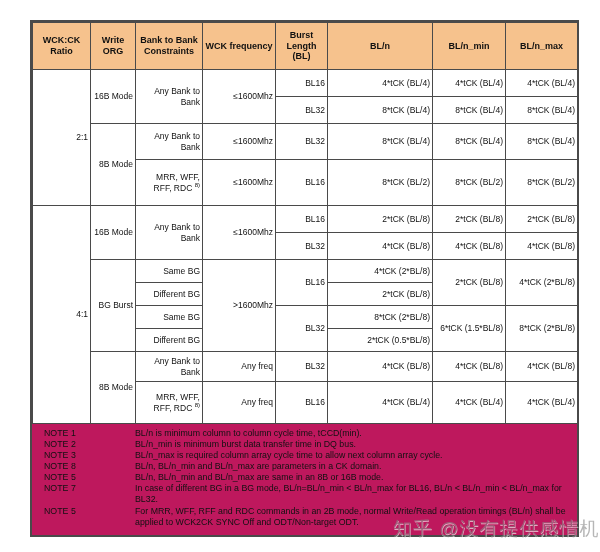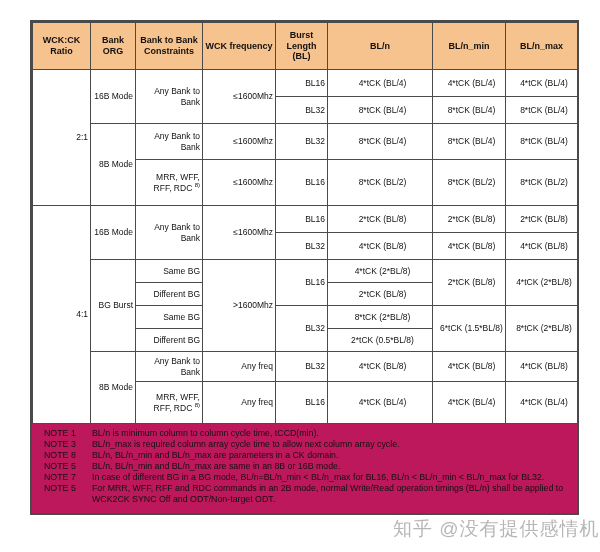--- a/index.html
+++ b/index.html
@@ -20,26 +20,26 @@
   th, td {
     border:1px solid var(--border, #4a4a4a);
     color:#111; padding:1px 2px; line-height:1.18; overflow:hidden;
   }
   th {
     background:var(--header_bg, #F6C28D);
     font-size:9px; font-weight:bold; text-align:center; height:44px;
   }
   td { font-size:8.5px; background:#fff; }
   td.c { text-align:right; }
-  td.v { text-align:center; padding-left:7px; }
+  td.v { text-align:right; padding-left:7px; }
   sup { font-size:6px; vertical-align:super; }
   .notes {
     padding:4px 6px 7px 12px; font-size:8.8px; line-height:1.26; color:#111;
   }
-  .note-row { display:flex; align-items:flex-start; }
+  .note-row { display:flex; align-items:flex-start;gap:43px; }
   .note-label { flex:0 0 46px; width:46px; }
   .note-text { flex:1; padding-left:2px; }
   .watermark {
     position:absolute; left:393px; top:516px; z-index:5;
     font-size:19px; letter-spacing:1px; white-space:nowrap;
     color:var(--watermark, rgba(128,128,128,0.55));
     opacity:0.62; text-shadow:0.5px 0.5px 0 #ffffff;
   }
 </style>
 </head>
@@ -55,21 +55,21 @@
         <col style="width:67px">
         <col style="width:73px">
       <col style="width:52px">
         <col style="width:105px">
         <col style="width:73px">
         <col style="width:72px">
     </colgroup>
     <tbody>
         <tr>
       <th>WCK:CK Ratio</th>
-      <th>Bank ORG</th>
+      <th>Write ORG</th>
       <th>Bank to Bank Constraints</th>
       <th>WCK frequency</th>
       <th>Burst Length (BL)</th>
       <th>BL/n</th>
       <th>BL/n_min</th>
       <th>BL/n_max</th>
     </tr>
 
     <tr style="height:27px">
       <td class="c" rowspan="4">2:1</td>
@@ -164,20 +164,24 @@
     </tr>
   </tbody>
     </table>
 
   <div class="notes">
     <div class="note-row">
       <span class="note-label">NOTE 1</span>
       <span class="note-text">BL/n is minimum column to column cycle time, tCCD(min).</span>
     </div>
     <div class="note-row">
+      <span class="note-label">NOTE 2</span>
+      <span class="note-text">BL/n_min is minimum burst data transfer time in DQ bus.</span>
+    </div>
+    <div class="note-row">
       <span class="note-label">NOTE 3</span>
       <span class="note-text">BL/n_max is required column array cycle time to allow next column array cycle.</span>
     </div>
     <div class="note-row">
       <span class="note-label">NOTE 8</span>
       <span class="note-text">BL/n, BL/n_min and BL/n_max are parameters in a CK domain.</span>
     </div>
     <div class="note-row">
       <span class="note-label">NOTE 5</span>
       <span class="note-text">BL/n, BL/n_min and BL/n_max are same in an 8B or 16B mode.</span>

